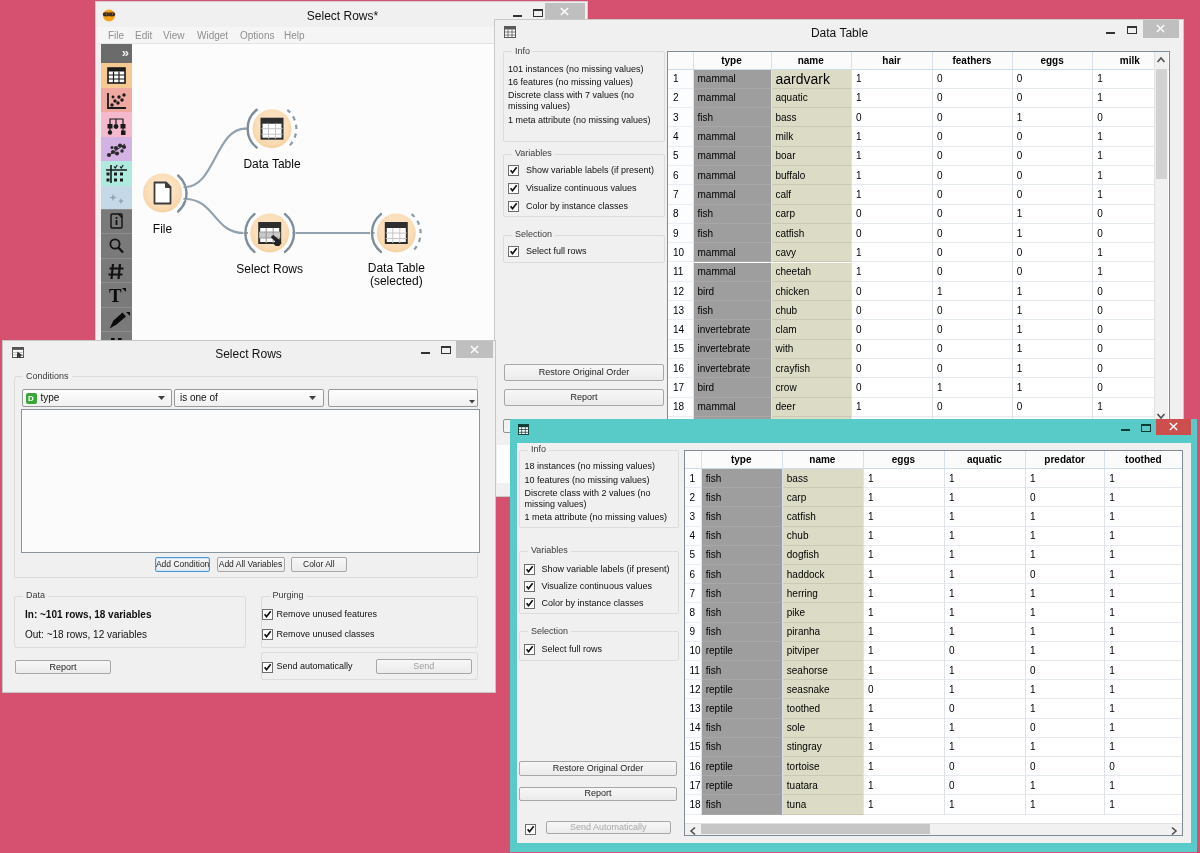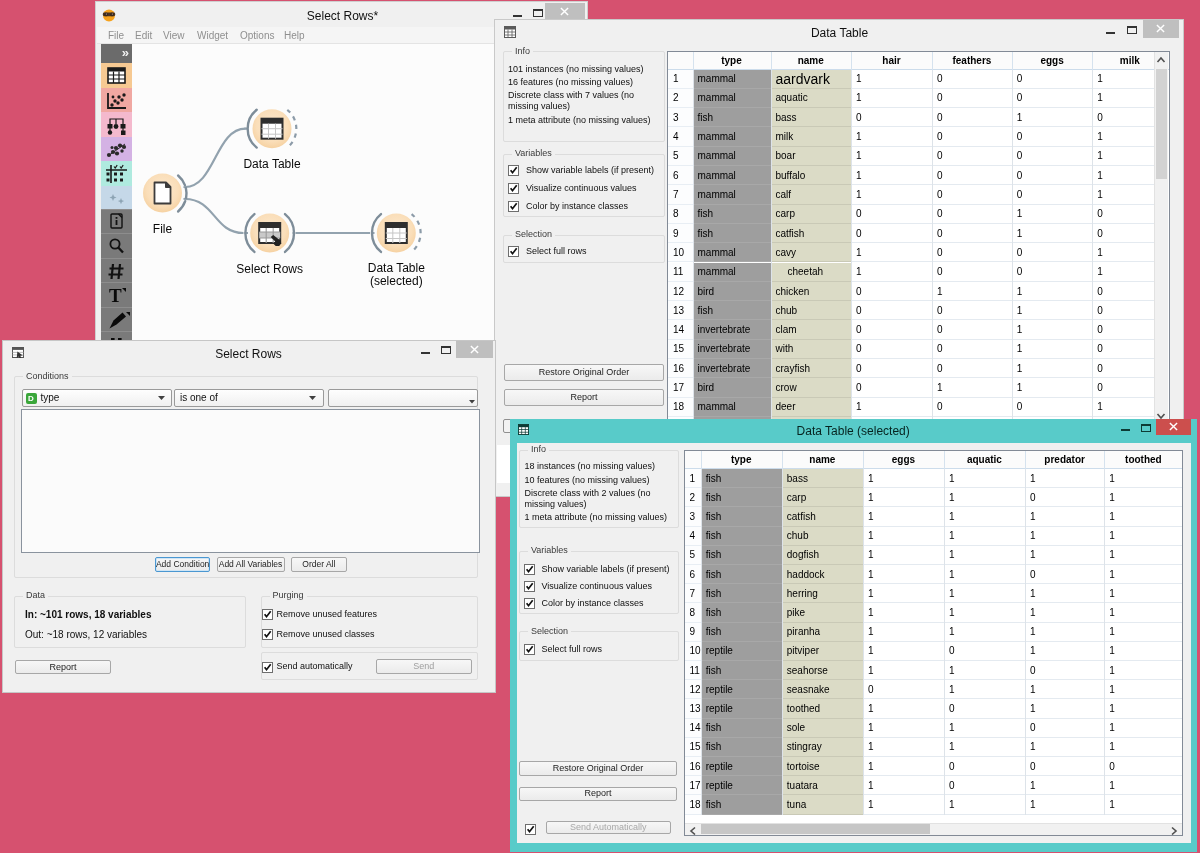--- a/index.html
+++ b/index.html
@@ -392,21 +392,21 @@
 <div class="tl" style="left:269.0px;top:193.9px;font-size:10px;line-height:14px;color:#000;">0</div>
 <div class="abs" style="left:343.8px;top:191.20000000000002px;width:80.5px;height:19.3px;background:#fff;border-bottom:1px solid #e4eaf0;"></div>
 <div class="tl" style="left:348.8px;top:193.9px;font-size:10px;line-height:14px;color:#000;">0</div>
 <div class="abs" style="left:424.3px;top:191.20000000000002px;width:75px;height:19.3px;background:#fff;border-bottom:1px solid #e4eaf0;"></div>
 <div class="tl" style="left:429.3px;top:193.9px;font-size:10px;line-height:14px;color:#000;">1</div>
 <div class="abs" style="left:0px;top:210.50000000000003px;width:24.5px;height:19.3px;background:#fcfdfe;border-bottom:1px solid #e8eef4;"></div>
 <div class="tl" style="left:5px;top:213.2px;font-size:10px;line-height:14px;color:#000;">11</div>
 <div class="abs" style="left:24.5px;top:210.50000000000003px;width:78px;height:19.3px;background:#9e9e9e;border-bottom:1px solid #a8a8a8;"></div>
 <div class="tl" style="left:29.5px;top:213.2px;font-size:10px;line-height:14px;color:#000;">mammal</div>
 <div class="abs" style="left:102.5px;top:210.50000000000003px;width:80.5px;height:19.3px;background:#dbdbc6;border-bottom:1px solid #c9c9b6;"></div>
-<div class="tl" style="left:107.5px;top:213.2px;font-size:10px;line-height:14px;color:#000;margin-left:12px;">cheetah</div>
+<div class="tl" style="left:107.5px;top:213.2px;font-size:10px;line-height:14px;color:#000;">cheetah</div>
 <div class="abs" style="left:183.0px;top:210.50000000000003px;width:81px;height:19.3px;background:#fff;border-bottom:1px solid #e4eaf0;"></div>
 <div class="tl" style="left:188.0px;top:213.2px;font-size:10px;line-height:14px;color:#000;">1</div>
 <div class="abs" style="left:264.0px;top:210.50000000000003px;width:79.8px;height:19.3px;background:#fff;border-bottom:1px solid #e4eaf0;"></div>
 <div class="tl" style="left:269.0px;top:213.2px;font-size:10px;line-height:14px;color:#000;">0</div>
 <div class="abs" style="left:343.8px;top:210.50000000000003px;width:80.5px;height:19.3px;background:#fff;border-bottom:1px solid #e4eaf0;"></div>
 <div class="tl" style="left:348.8px;top:213.2px;font-size:10px;line-height:14px;color:#000;">0</div>
 <div class="abs" style="left:424.3px;top:210.50000000000003px;width:75px;height:19.3px;background:#fff;border-bottom:1px solid #e4eaf0;"></div>
 <div class="tl" style="left:429.3px;top:213.2px;font-size:10px;line-height:14px;color:#000;">1</div>
 <div class="abs" style="left:0px;top:229.80000000000004px;width:24.5px;height:19.3px;background:#fcfdfe;border-bottom:1px solid #e8eef4;"></div>
 <div class="tl" style="left:5px;top:232.5px;font-size:10px;line-height:14px;color:#000;">12</div>
@@ -564,21 +564,21 @@
 <svg class="abs" style="left:306px;top:54.5px;" width="7" height="4" viewBox="0 0 7 4">
       <path d="M0 0 L7 0 L3.5 4 Z" fill="#404040"></path>
     </svg>
 <div style="position:absolute;background:linear-gradient(#fefefe,#f0f0f0);border:1px solid #9a9a9a;border-radius:2px;left:324.5px;top:47.5px;width:150.5px;height:18.0px;"></div>
 <svg class="abs" style="left:466px;top:59px;" width="6" height="3.5" viewBox="0 0 6 3.5">
       <path d="M0 0 L6 0 L3.0 3.5 Z" fill="#404040"></path>
     </svg>
 <div class="abs" style="left:18px;top:68px;width:459px;height:143.5px;background:#fbfbfb;border:1px solid #8a939e;"></div>
 <div class="btn" style="left:151.9px;top:215.5px;width:55.5px;height:15.5px;font-size:8.5px;line-height:13.5px;color:#222;border-color:#4a97d1;box-shadow:0 0 0 1px #cfe5f5 inset;">Add Condition</div>
 <div class="btn" style="left:213.5px;top:215.5px;width:68.10000000000002px;height:15.5px;font-size:8.5px;line-height:13.5px;color:#222;">Add All Variables</div>
-<div class="btn" style="left:287.7px;top:215.5px;width:56.30000000000001px;height:15.5px;font-size:8.5px;line-height:13.5px;color:#222;">Order All</div>
+<div class="btn" style="left:287.7px;top:215.5px;width:56.30000000000001px;height:15.5px;font-size:8.5px;line-height:13.5px;color:#222;">Color All</div>
 <div class="gbox" style="left:11px;top:254.5px;width:232px;height:52.0px;"></div>
     <div class="glab" style="left:20px;top:248.0px;font-size:9px;line-height:12px;background:#F0F0F0;">Data</div>
 <div class="tl" style="left:22px;top:266.5px;font-size:10px;line-height:14px;color:#0f0f0f;font-weight:bold;">In: ~101 rows, 18 variables</div>
 <div class="tl" style="left:22px;top:286.5px;font-size:10px;line-height:14px;color:#0f0f0f;font-weight:normal;">Out: ~18 rows, 12 variables</div>
 <div class="gbox" style="left:257.5px;top:254.5px;width:217.5px;height:52.0px;"></div>
     <div class="glab" style="left:266.5px;top:248.0px;font-size:9px;line-height:12px;background:#F0F0F0;">Purging</div>
 <div class="cb" style="left:258.5px;top:268px;width:11px;height:11px;">
       <svg width="9" height="9" viewBox="0 0 11 11" style="position:absolute;left:0;top:0;">
         <path d="M2 5.2 L4.3 8.2 L9.4 1.6" stroke="#111" stroke-width="2.1" fill="none"></path>
       </svg>
@@ -597,21 +597,20 @@
       <svg width="9" height="9" viewBox="0 0 11 11" style="position:absolute;left:0;top:0;">
         <path d="M2 5.2 L4.3 8.2 L9.4 1.6" stroke="#111" stroke-width="2.1" fill="none"></path>
       </svg>
     </div>
 <div class="tl" style="left:273.5px;top:318.7px;font-size:9px;line-height:13px;color:#0f0f0f;font-weight:normal;">Send automatically</div>
 <div class="btn" style="left:373px;top:317.5px;width:95.5px;height:15.0px;font-size:9px;line-height:13.0px;color:#9f9f9f;">Send</div>
 </div>
 <div class="abs" style="left:502.5px;top:419px;width:10.5px;height:14px;background:#f2f2f2;border:1px solid #8f8f8f;border-radius:2px;"></div>
 <div class="abs" style="left:497px;top:444.5px;width:13px;height:38px;background:#fff;"></div>
 <div class="win" style="left:510px;top:418.5px;width:687px;height:433px;background:#58CBC9;">
-<div class="tl" style="left:193.2px;width:300px;text-align:center;top:4.5px;font-size:12px;line-height:16px;color:#06231f;font-weight:normal;">Data Table (selected)</div>
 <svg class="abs" style="left:8.3px;top:5.5px;" width="11" height="11" viewBox="0 0 12 12">
       <rect x="0.5" y="0.5" width="11" height="11" fill="#fff" stroke="#0d3b35"></rect>
       <rect x="0.5" y="0.5" width="11" height="3" fill="#0d3b35"></rect>
       <path d="M0.5 6 H11.5 M0.5 9 H11.5 M4 3.5 V11.5 M8 3.5 V11.5" stroke="#0d3b35" stroke-width="0.8" fill="none"></path>
     </svg>
 <div class="abs" style="left:610.5px;top:10.5px;width:9px;height:2px;background:#0d3b35;"></div>
 <div class="abs" style="left:631px;top:5px;width:10px;height:8px;border:1px solid #0d3b35;border-top:2px solid #0d3b35;background:transparent;"></div>
 <div class="clsbtn" style="left:645.5px;top:0px;width:35.5px;height:16px;background:#CC4F4D;">
       <svg width="9" height="9" viewBox="0 0 10 10">
         <path d="M1 1 L9 9 M9 1 L1 9" stroke="#fff" stroke-width="1.6" fill="none"></path>

